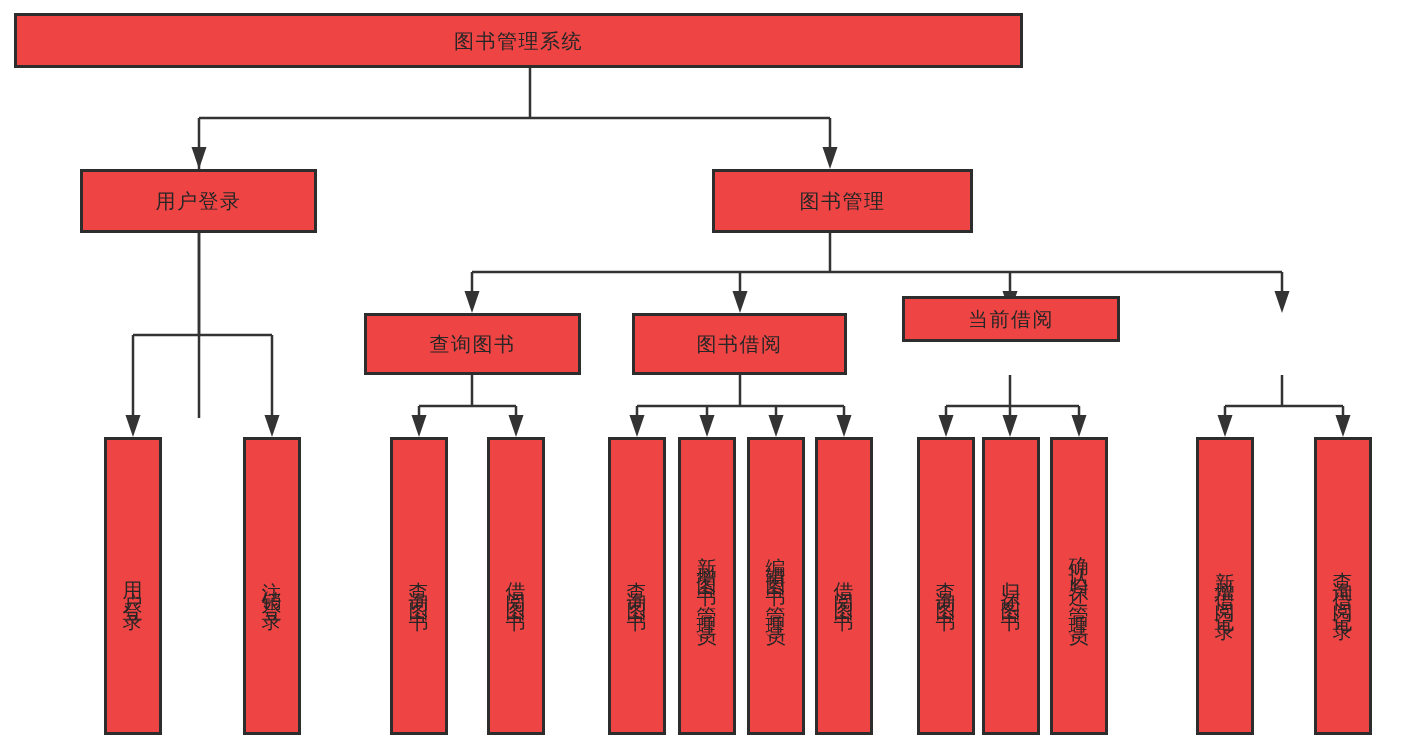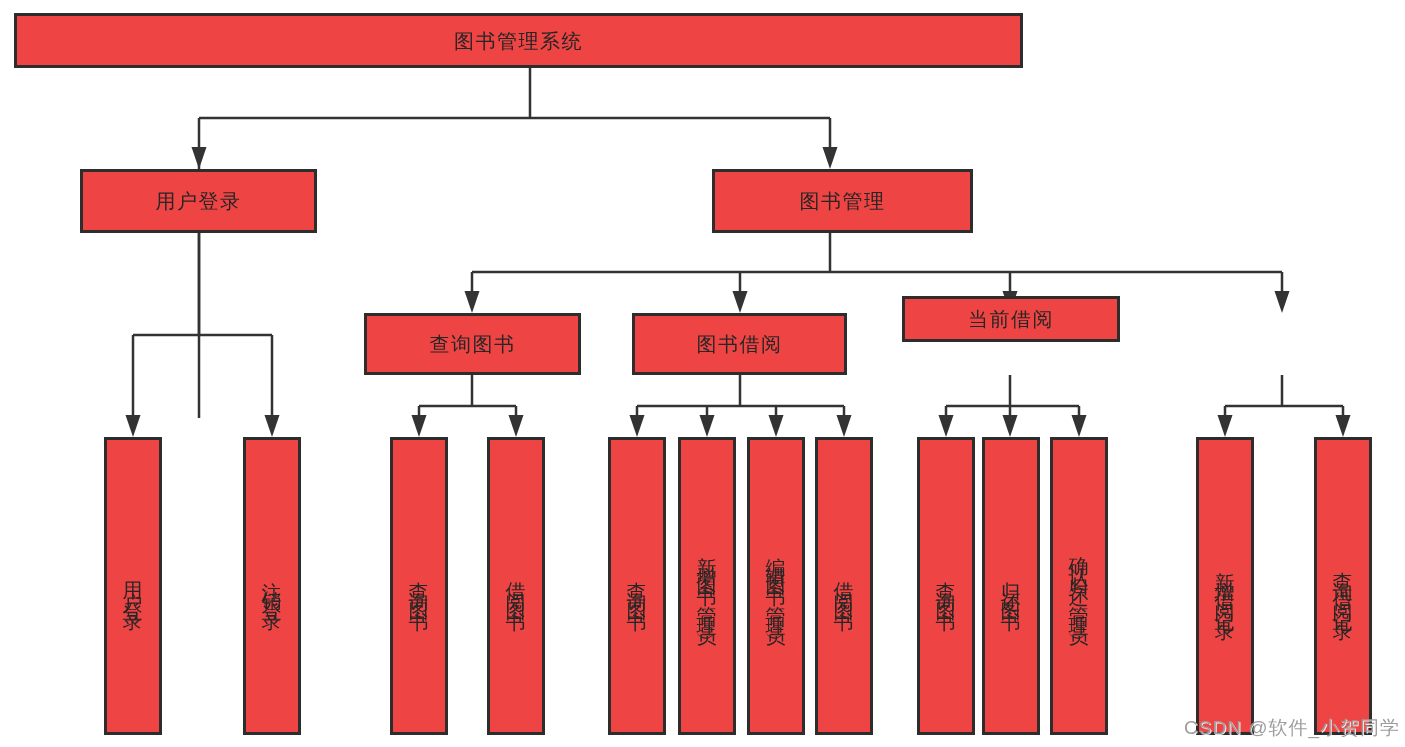--- a/index.html
+++ b/index.html
@@ -139,14 +139,13 @@
     <span class="vtext">确认归还（管理员）</span>
   </div>
 
   <div class="box v" style="left:1196px;top:437px;width:58px;height:298px">
     <span class="vtext">新增借阅记录</span>
   </div>
   <div class="box v" style="left:1314px;top:437px;width:58px;height:298px">
     <span class="vtext">查询借阅记录</span>
   </div>
 
-  <div id="watermark">CSDN @软件_小贺同学</div>
 </div>
 
 </body></html>

